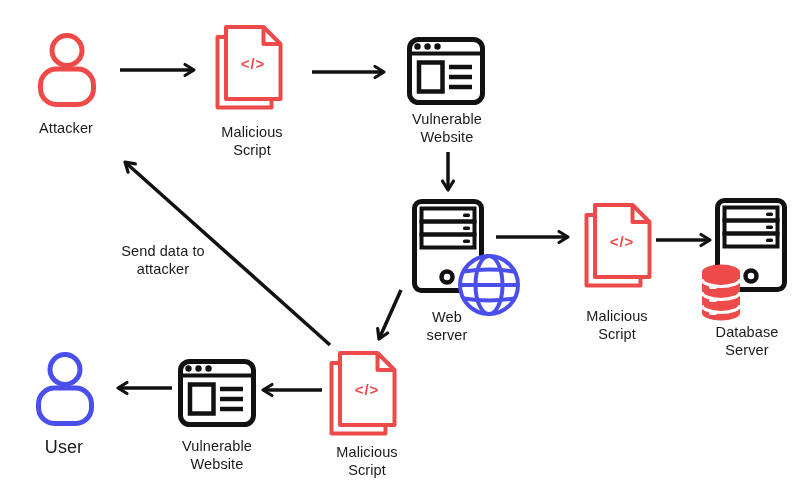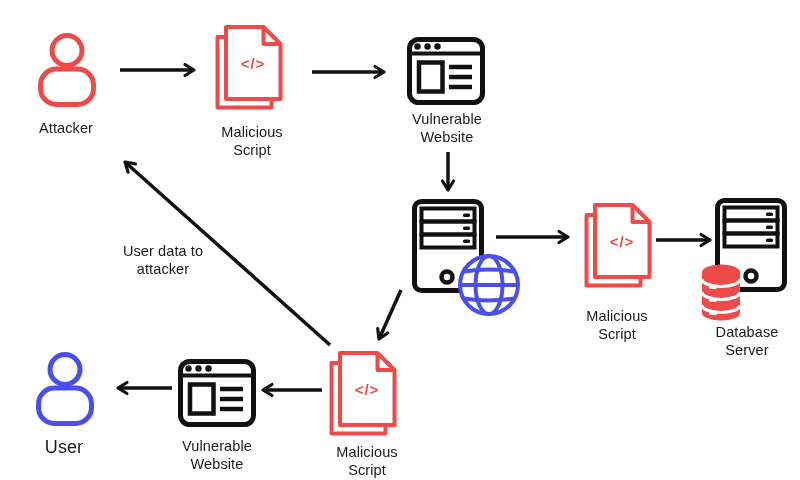--- a/index.html
+++ b/index.html
@@ -84,20 +84,22 @@
     <rect x="51" y="40.5" width="7" height="3.5" rx="1.5" fill="#111111"></rect>
     <circle cx="35" cy="78" r="5.5" fill="none" stroke="#111111" stroke-width="4.5"></circle>
   </svg>
   <svg class="abs" style="left:456px;top:252px" width="66" height="66" viewBox="0 0 66 66">
     <circle cx="33" cy="33" r="29" fill="#ffffff" stroke="#4A4FEC" stroke-width="4"></circle>
     <ellipse cx="33" cy="33" rx="13.5" ry="29" fill="none" stroke="#4A4FEC" stroke-width="4"></ellipse>
     <line x1="4.5" y1="33" x2="61.5" y2="33" stroke="#4A4FEC" stroke-width="4"></line>
     <path d="M8 19.5 Q33 15.5 58 19.5" fill="none" stroke="#4A4FEC" stroke-width="4"></path>
     <path d="M8 46.5 Q33 50.5 58 46.5" fill="none" stroke="#4A4FEC" stroke-width="4"></path>
   </svg>
+  <div class="label" style="left:377px;top:309px">Web
+server</div>
 
   <svg class="abs" style="left:584px;top:202px" width="68" height="86" viewBox="0 0 68 86">
     <rect x="2.5" y="13" width="54" height="70.5" fill="none" stroke="#EF4A4A" stroke-width="4" stroke-linejoin="round"></rect>
     <path d="M11 3 H48.5 L65.5 20 V75 H11 Z" fill="#ffffff" stroke="#EF4A4A" stroke-width="4" stroke-linejoin="round"></path>
     <path d="M48.5 3 V20 H65.5" fill="none" stroke="#EF4A4A" stroke-width="4" stroke-linejoin="round"></path>
     <text class="code-glyph" x="38" y="44.5" text-anchor="middle">&lt;/&gt;</text>
   </svg>
   <div class="label" style="left:547px;top:308px">Malicious
 Script</div>
 
@@ -116,21 +118,21 @@
     <path d="M4 17 A19 7.5 0 0 0 42 17" fill="none" stroke="#ffffff" stroke-width="3.2"></path>
     <path d="M4 30 A19 7.5 0 0 0 42 30" fill="none" stroke="#ffffff" stroke-width="3.2"></path>
     <path d="M4 43 A19 7.5 0 0 0 42 43" fill="none" stroke="#ffffff" stroke-width="3.2"></path>
     <rect x="11" y="23.5" width="8" height="3.5" rx="1.75" fill="#ffffff"></rect>
     <rect x="11" y="36.5" width="8" height="3.5" rx="1.75" fill="#ffffff"></rect>
     <rect x="11" y="49.5" width="8" height="3.5" rx="1.75" fill="#ffffff"></rect>
   </svg>
   <div class="label" style="left:677px;top:324px">Database
 Server</div>
 
-  <div class="label" style="left:93px;top:243px">User data to
+  <div class="label" style="left:93px;top:243px">Send data to
 attacker</div>
 
   <svg class="abs" style="left:34px;top:352px" width="62" height="76" viewBox="0 0 62 76">
     <circle cx="31" cy="17.5" r="15" fill="none" stroke="#4A4FEC" stroke-width="5"></circle>
     <rect x="4.5" y="36" width="53" height="35.5" rx="16" fill="none" stroke="#4A4FEC" stroke-width="5"></rect>
   </svg>
   <div class="label label-big" style="left:-6px;top:436px">User</div>
 
   <svg class="abs" style="left:178px;top:359px" width="78" height="68" viewBox="0 0 78 68">
     <rect x="2.5" y="2.5" width="73" height="63" rx="9" fill="none" stroke="#111111" stroke-width="5"></rect>

